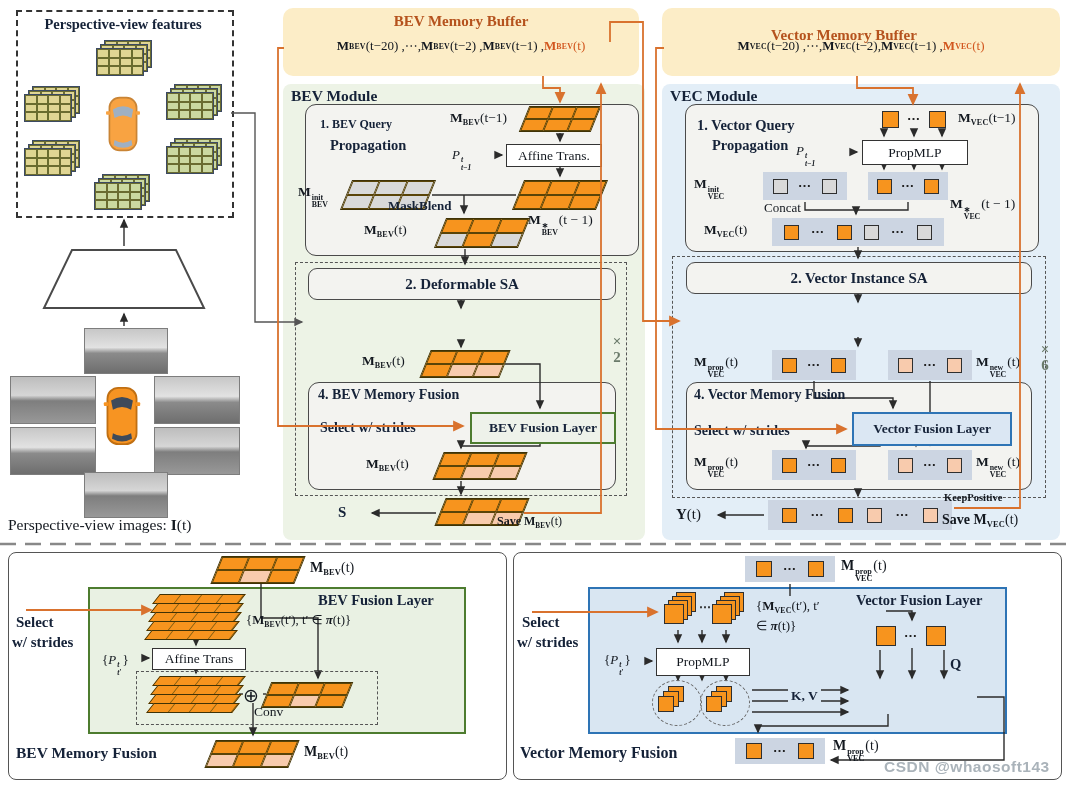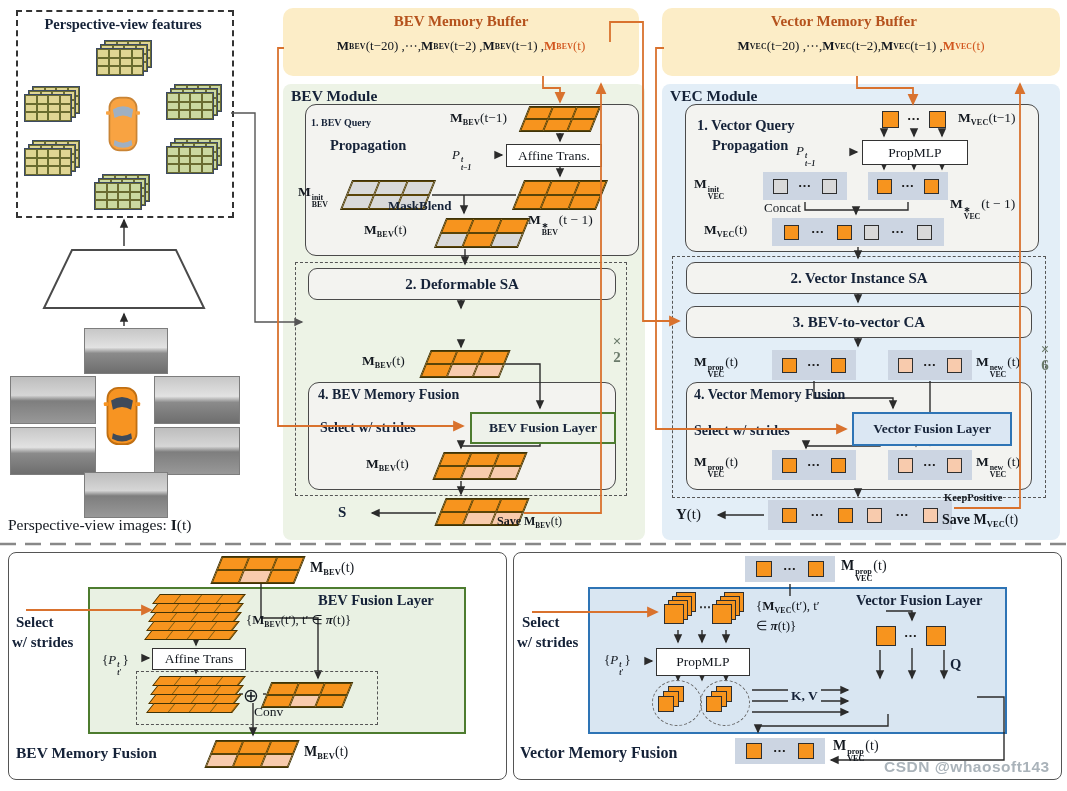--- a/index.html
+++ b/index.html
@@ -492,40 +492,40 @@
       <span class="m-b">M</span>
       <span class="m-sub">BEV</span>
       <span>(t−2) , </span>
       <span class="m-b">M</span>
       <span class="m-sub">BEV</span>
       <span>(t−1) , </span>
       <span class="m-b oc">M</span>
       <span class="m-sub oc">BEV</span>
       <span class="oc">(t)</span>
     </div>
-  <div class="buftitle" style="left:662px;top:13px;width:364px">Vector Memory Buffer</div>
+  <div class="buftitle" style="left:662px;top:27px;width:364px">Vector Memory Buffer</div>
   <div class="lab ctr" style="left:666px;top:38px;width:390px;font-size:13px;justify-content:center;display:flex">
       <span class="m-b">M</span>
       <span class="m-sub">VEC</span>
       <span>(t−20) ,  </span>
       <span>⋯</span>
       <span>  , </span>
       <span class="m-b">M</span>
       <span class="m-sub">VEC</span>
       <span>(t−2), </span>
       <span class="m-b">M</span>
       <span class="m-sub">VEC</span>
       <span>(t−1) , </span>
       <span class="m-b oc">M</span>
       <span class="m-sub oc">VEC</span>
       <span class="oc">(t)</span>
     </div>
 
   <div class="lab hd" style="left:291px;top:87px;font-size:15.5px">BEV Module</div>
-  <div class="lab hd" style="left:311px;top:117px;font-size:10px">1. BEV Query</div>
+  <div class="lab hd" style="left:320px;top:117px;font-size:12px">1. BEV Query</div>
   <div class="lab hd" style="left:330px;top:137px;font-size:14.5px">Propagation</div>
   <div class="lab" style="left:450px;top:110px"><span class="m-b">M</span><span class="m-sub">BEV</span><span>(t−1)</span></div>
   <div class="pg" style="left:524px;top:106px;width:72px;height:26px">
       <i class="o"></i>
       <i class="o"></i>
       <i class="o"></i>
       <i class="o"></i>
       <i class="o"></i>
       <i class="o"></i>
     </div>
@@ -653,23 +653,20 @@
       <span class="dots">⋯</span>
       <span class="sq o"></span>
     <span class="sq g"></span>
       <span class="dots">⋯</span>
       <span class="sq g"></span>
   </div>
 
   <div class="obox" style="left:686px;top:262px;width:344px;height:30px">
       <span>2. Vector Instance SA</span>
     </div>
-  <div class="obox" style="left:686px;top:306px;width:344px;height:30px">
-      <span>3. BEV-to-vector CA</span>
-    </div>
   <div class="lab" style="left:694px;top:354px"><span class="m-b">M</span><span class="stk">
         <span>prop</span>
         <span>VEC</span>
       </span><span>(t)</span></div>
   <div class="srow" style="left:772px;top:350px;width:84px;height:30px">
     <span class="sq o"></span>
       <span class="dots">⋯</span>
       <span class="sq o"></span>
   </div>
   <div class="srow" style="left:888px;top:350px;width:84px;height:30px">

